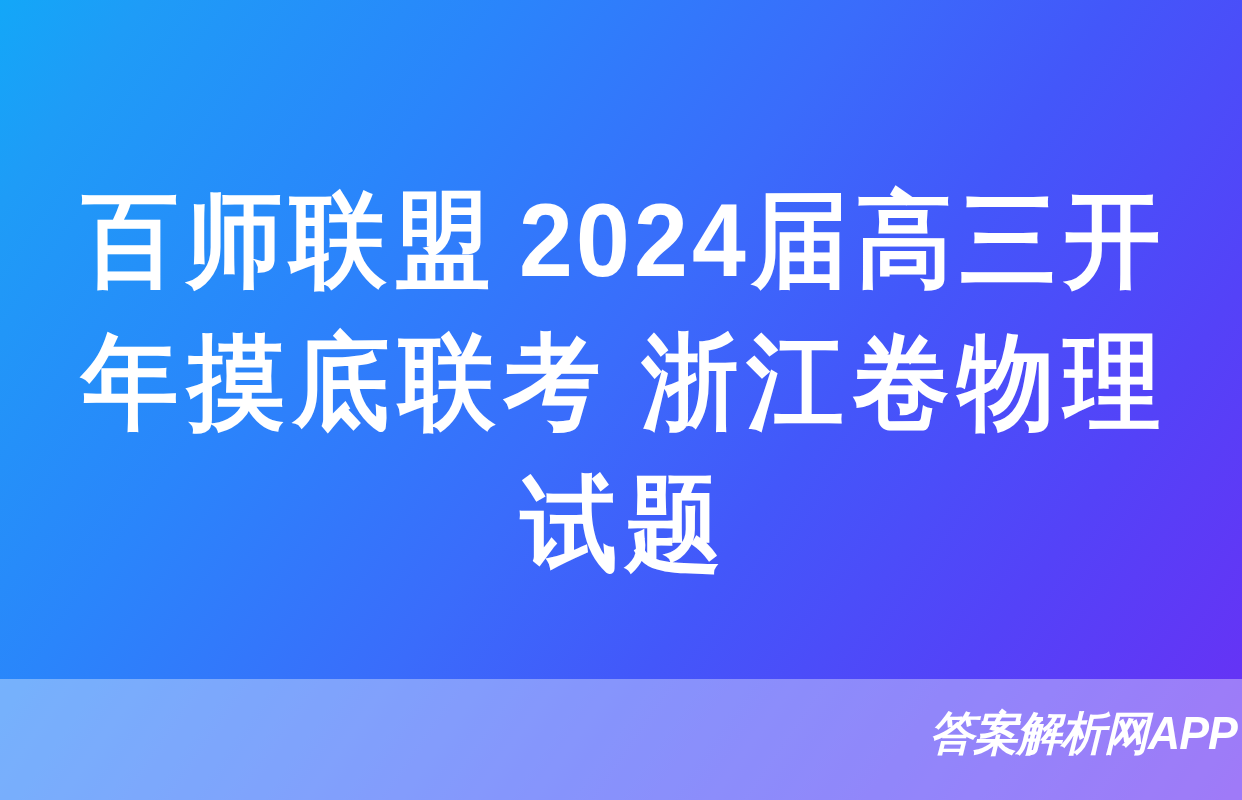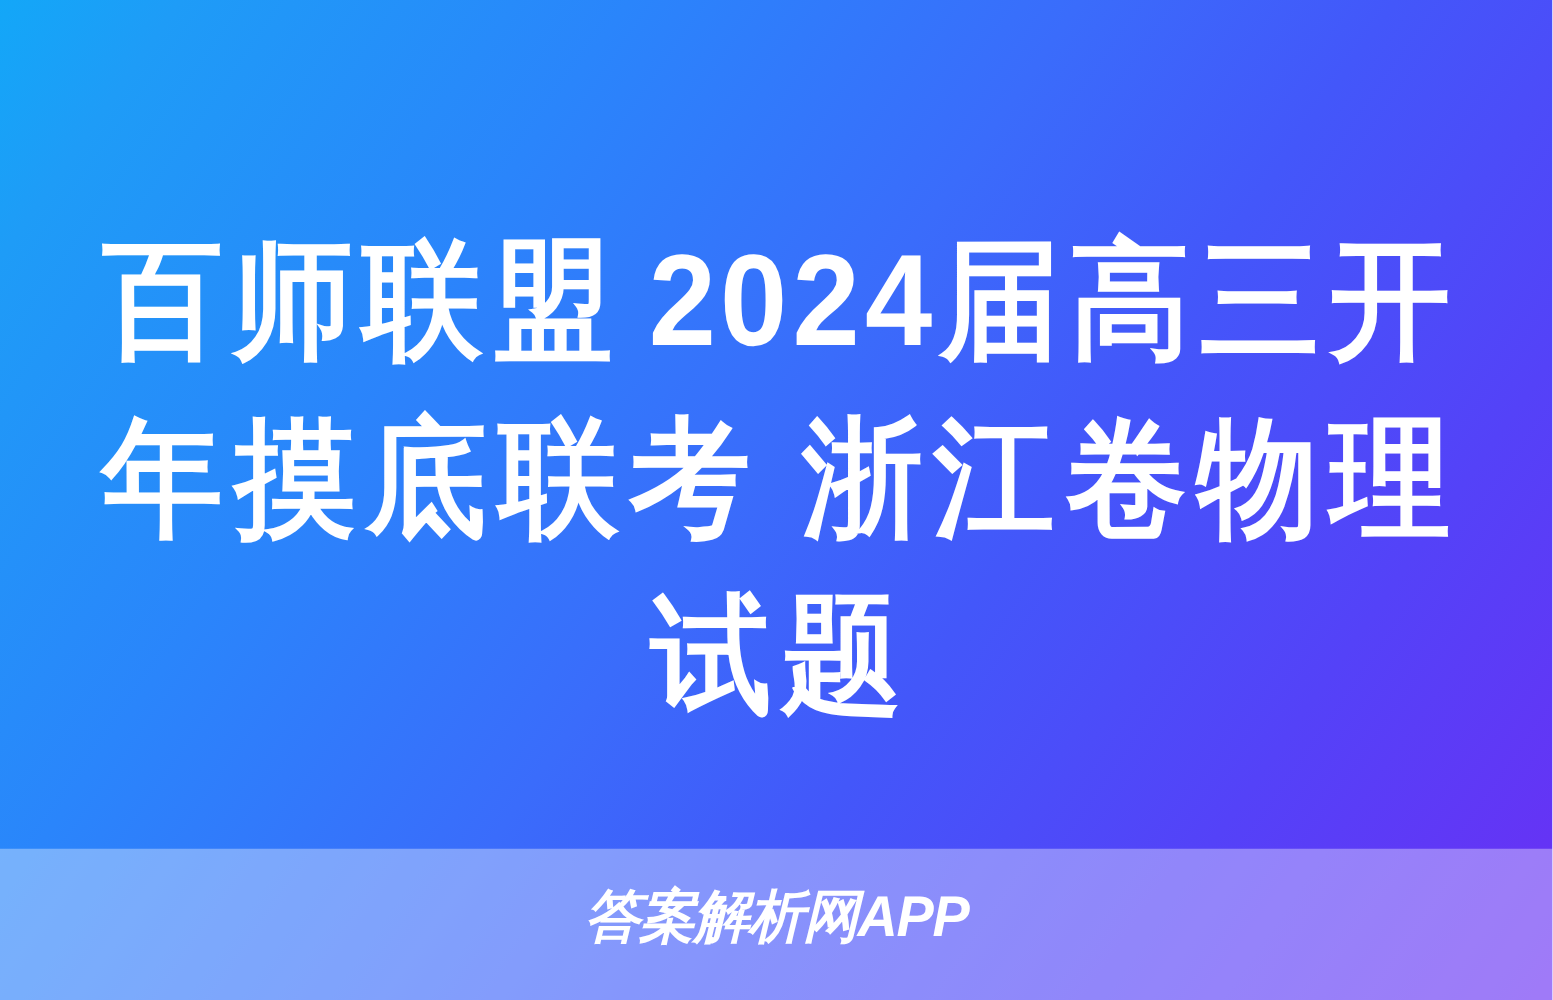--- a/index.html
+++ b/index.html
@@ -94,21 +94,21 @@
 
   
   .watermark {
     position: absolute;
     left: 0;
     right: 0;
     top: 700px;
     height: 66px;
     display: flex;
     align-items: center;
-    justify-content: center;
+    justify-content: flex-end;
     z-index: 6;
     pointer-events: none;
   }
   .watermark-text {
     color: #ffffff;
     font-size: 46px;
     font-weight: 700;
     font-style: italic;
     letter-spacing: -1px;
     line-height: 1;

